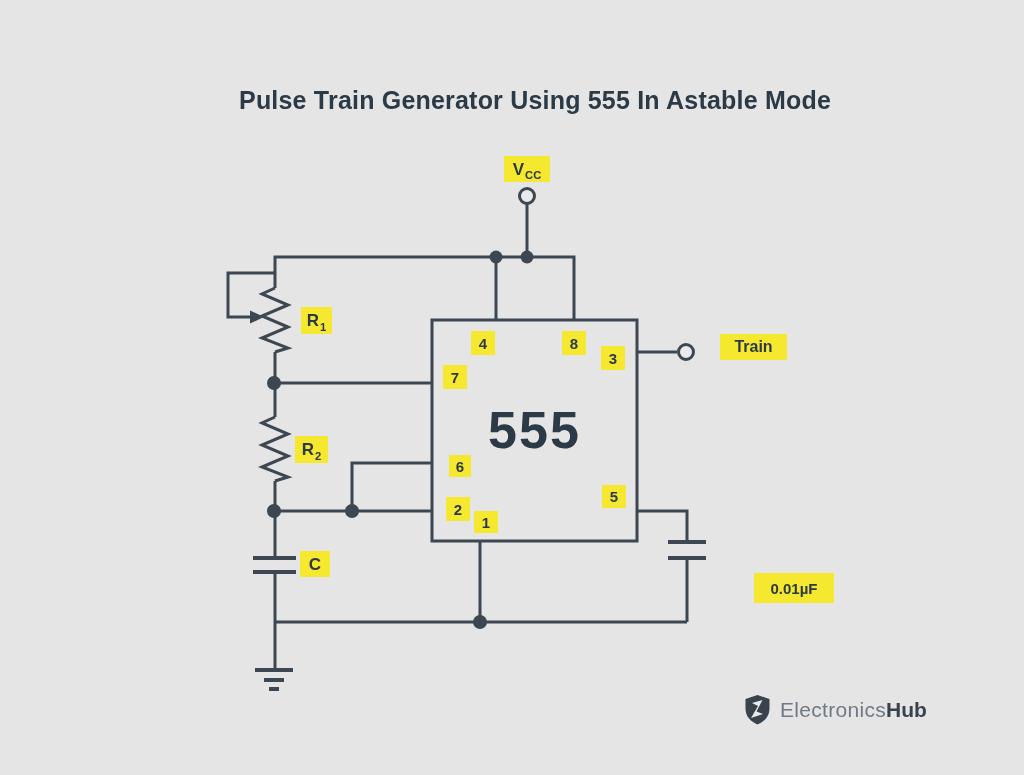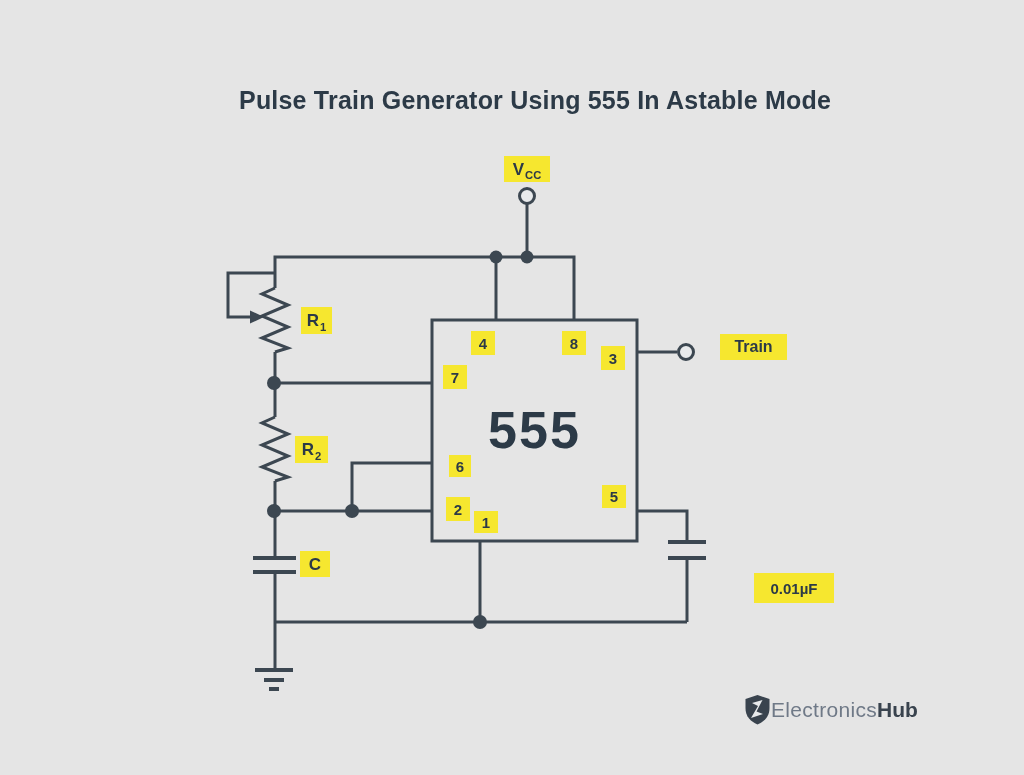--- a/index.html
+++ b/index.html
@@ -15,21 +15,21 @@
   .ylabel{position:absolute;background:#F6E72F;color:#2C3A47;font-weight:bold;
           display:flex;align-items:center;justify-content:center;line-height:1;}
   .pin{font-size:15px;}
   .comp{font-size:17px;}
   .sub{font-size:0.66em;align-self:flex-end;margin-bottom:1px;margin-left:1px;font-weight:bold;margin-top:12px;}
 
   .chip-label{position:absolute;left:432px;top:400px;width:205px;text-align:center;
               font-size:52px;font-weight:bold;color:#2C3A47;letter-spacing:2px;}
 
   .logo{position:absolute;left:744px;top:694px;display:flex;align-items:center;}
-  .logo .brand{font-size:21px;color:#6F7987;letter-spacing:.3px;}
+  .logo .brand{font-size:21px;color:#6F7987;margin-left:9px;letter-spacing:.3px;}
   .logo .brand-bold{font-size:21px;font-weight:bold;color:#39434E;}
 </style>
 </head>
 <body>
 
 <div id="canvas">
 
   <div class="title">Pulse Train Generator Using 555 In Astable Mode</div>
 
   <svg class="circuit" width="1024" height="775" viewBox="0 0 1024 775">

